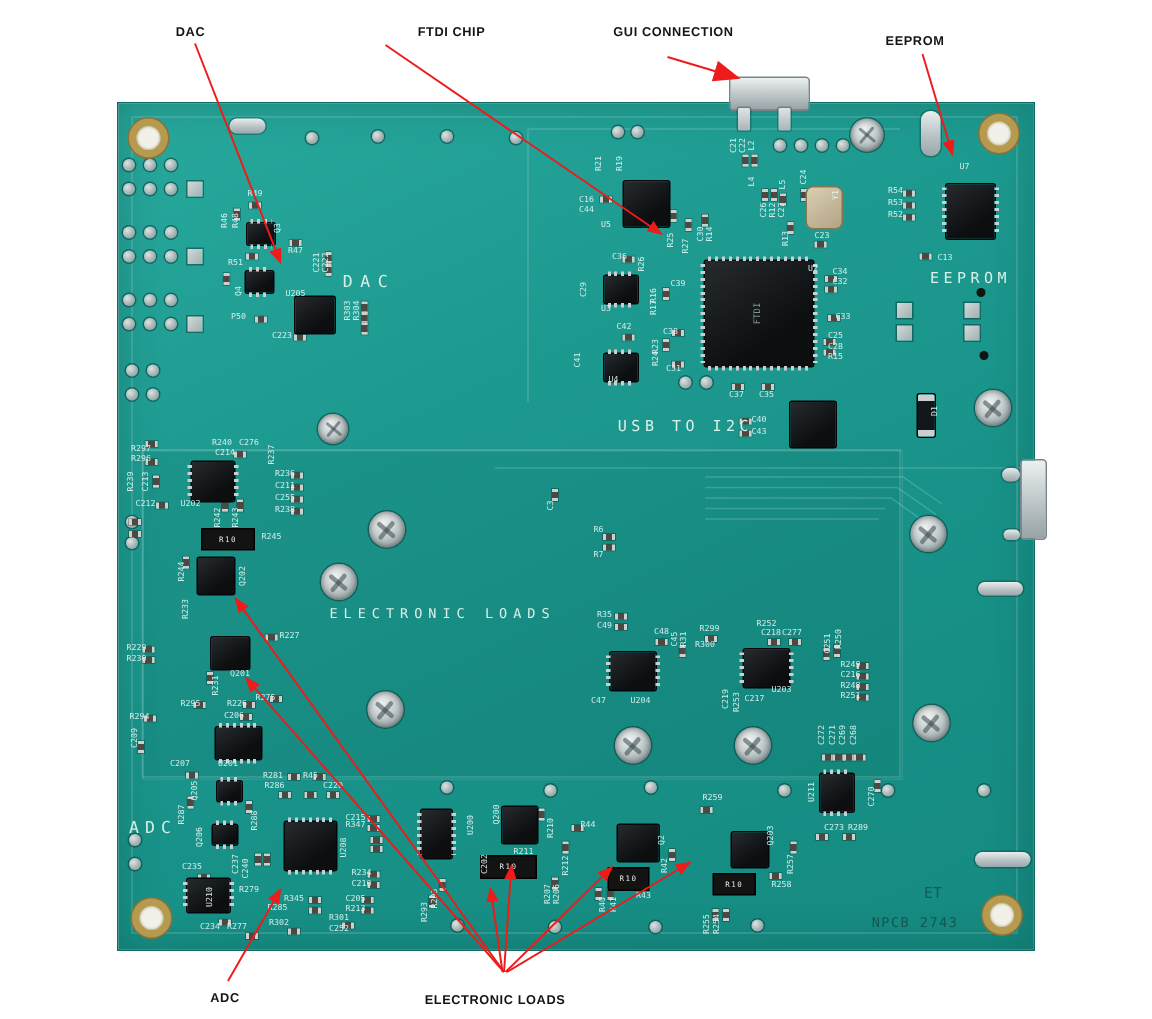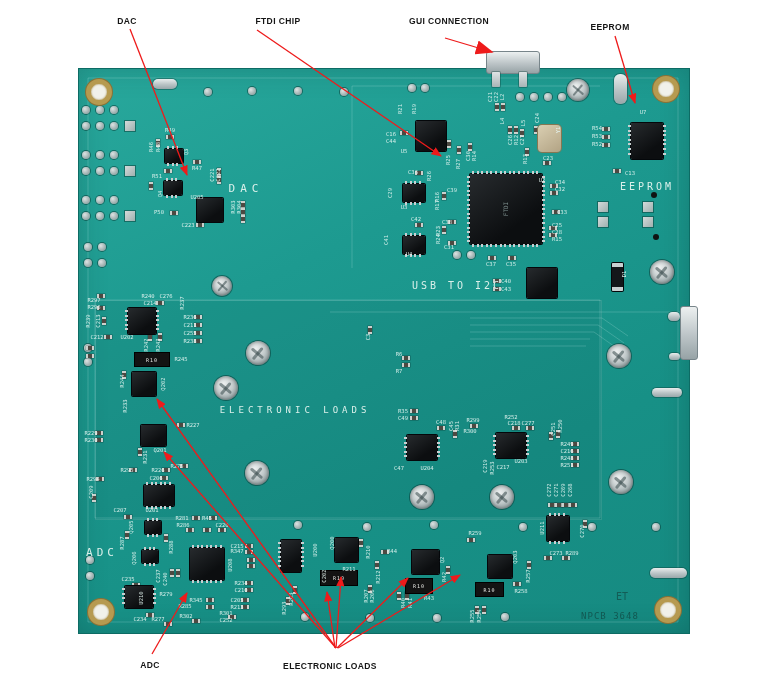--- a/index.html
+++ b/index.html
@@ -560,21 +560,21 @@
       <div class="usbtab" style="position: absolute; left: 519px; top: 72px; width: 8px; height: 15px;"></div>
       <div class="usb" style="position: absolute; left: 680px; top: 306px; width: 16px; height: 52px;"></div>
     </div>
 
   <div id="silklayer">
     <div class="silk" style="left: 246px; top: 188px; font-size: 11px; letter-spacing: 5px;">DAC</div>
     <div class="silk" style="left: 647px; top: 186px; font-size: 10px; letter-spacing: 3px;">EEPROM</div>
     <div class="silk" style="left: 457px; top: 285px; font-size: 10px; letter-spacing: 3px;">USB TO I2C</div>
     <div class="silk" style="left: 295px; top: 410px; font-size: 9px; letter-spacing: 4px;">ELECTRONIC LOADS</div>
     <div class="silk" style="left: 102px; top: 552px; font-size: 11px; letter-spacing: 4px;">ADC</div>
-    <div class="silk" style="left: 610px; top: 616px; font-size: 9px; letter-spacing: 1px; color: rgba(15, 45, 42, 0.55);">NPCB 3648</div>
+    <div class="silk" style="left: 610px; top: 616px; font-size: 9px; letter-spacing: 1px; color: rgba(15, 45, 42, 0.55);">NPCB 2743</div>
     <div class="silk" style="left: 622px; top: 596px; font-size: 10px; letter-spacing: 0px; color: rgba(15, 45, 42, 0.5);">ET</div>
   </div>
 
   <svg id="arrows" class="layer" width="768" height="679">
     <defs>
       <marker id="ah" viewBox="0 0 10 8" refX="9" refY="4" markerWidth="8" markerHeight="6.4" orient="auto">
         <path d="M0,0 L10,4 L0,8 Z" fill="#ee1b1b"></path>
       </marker>
       <marker id="ahb" viewBox="0 0 10 8" refX="9" refY="4" markerWidth="14" markerHeight="11" orient="auto">
         <path d="M0,0 L10,4 L0,8 Z" fill="#ee1b1b"></path>
@@ -588,19 +588,19 @@
       <line x1="336" y1="648" x2="157" y2="399" stroke="#ee1b1b" stroke-width="1.3" marker-end="url(#ah)"></line>
       <line x1="336" y1="648" x2="164" y2="452" stroke="#ee1b1b" stroke-width="1.3" marker-end="url(#ah)"></line>
       <line x1="335" y1="648" x2="327" y2="592" stroke="#ee1b1b" stroke-width="1.3" marker-end="url(#ah)"></line>
       <line x1="336" y1="648" x2="341" y2="577" stroke="#ee1b1b" stroke-width="1.3" marker-end="url(#ah)"></line>
       <line x1="337" y1="648" x2="408" y2="578" stroke="#ee1b1b" stroke-width="1.3" marker-end="url(#ah)"></line>
       <line x1="338" y1="648" x2="460" y2="575" stroke="#ee1b1b" stroke-width="1.3" marker-end="url(#ah)"></line>
     </svg>
 
   <div id="annlayer">
     <div class="ann" style="left: 127px; top: 21px;">DAC</div>
-    <div class="ann" style="left: 278px; top: 21px;">FTDI CHIP</div>
+    <div class="ann" style="left: 301px; top: 21px;">FTDI CHIP</div>
     <div class="ann" style="left: 449px; top: 21px;">GUI CONNECTION</div>
     <div class="ann" style="left: 610px; top: 27px;">EEPROM</div>
     <div class="ann" style="left: 150px; top: 665px;">ADC</div>
     <div class="ann" style="left: 330px; top: 666px;">ELECTRONIC LOADS</div>
   </div>
 </div>
 
 </body></html>

